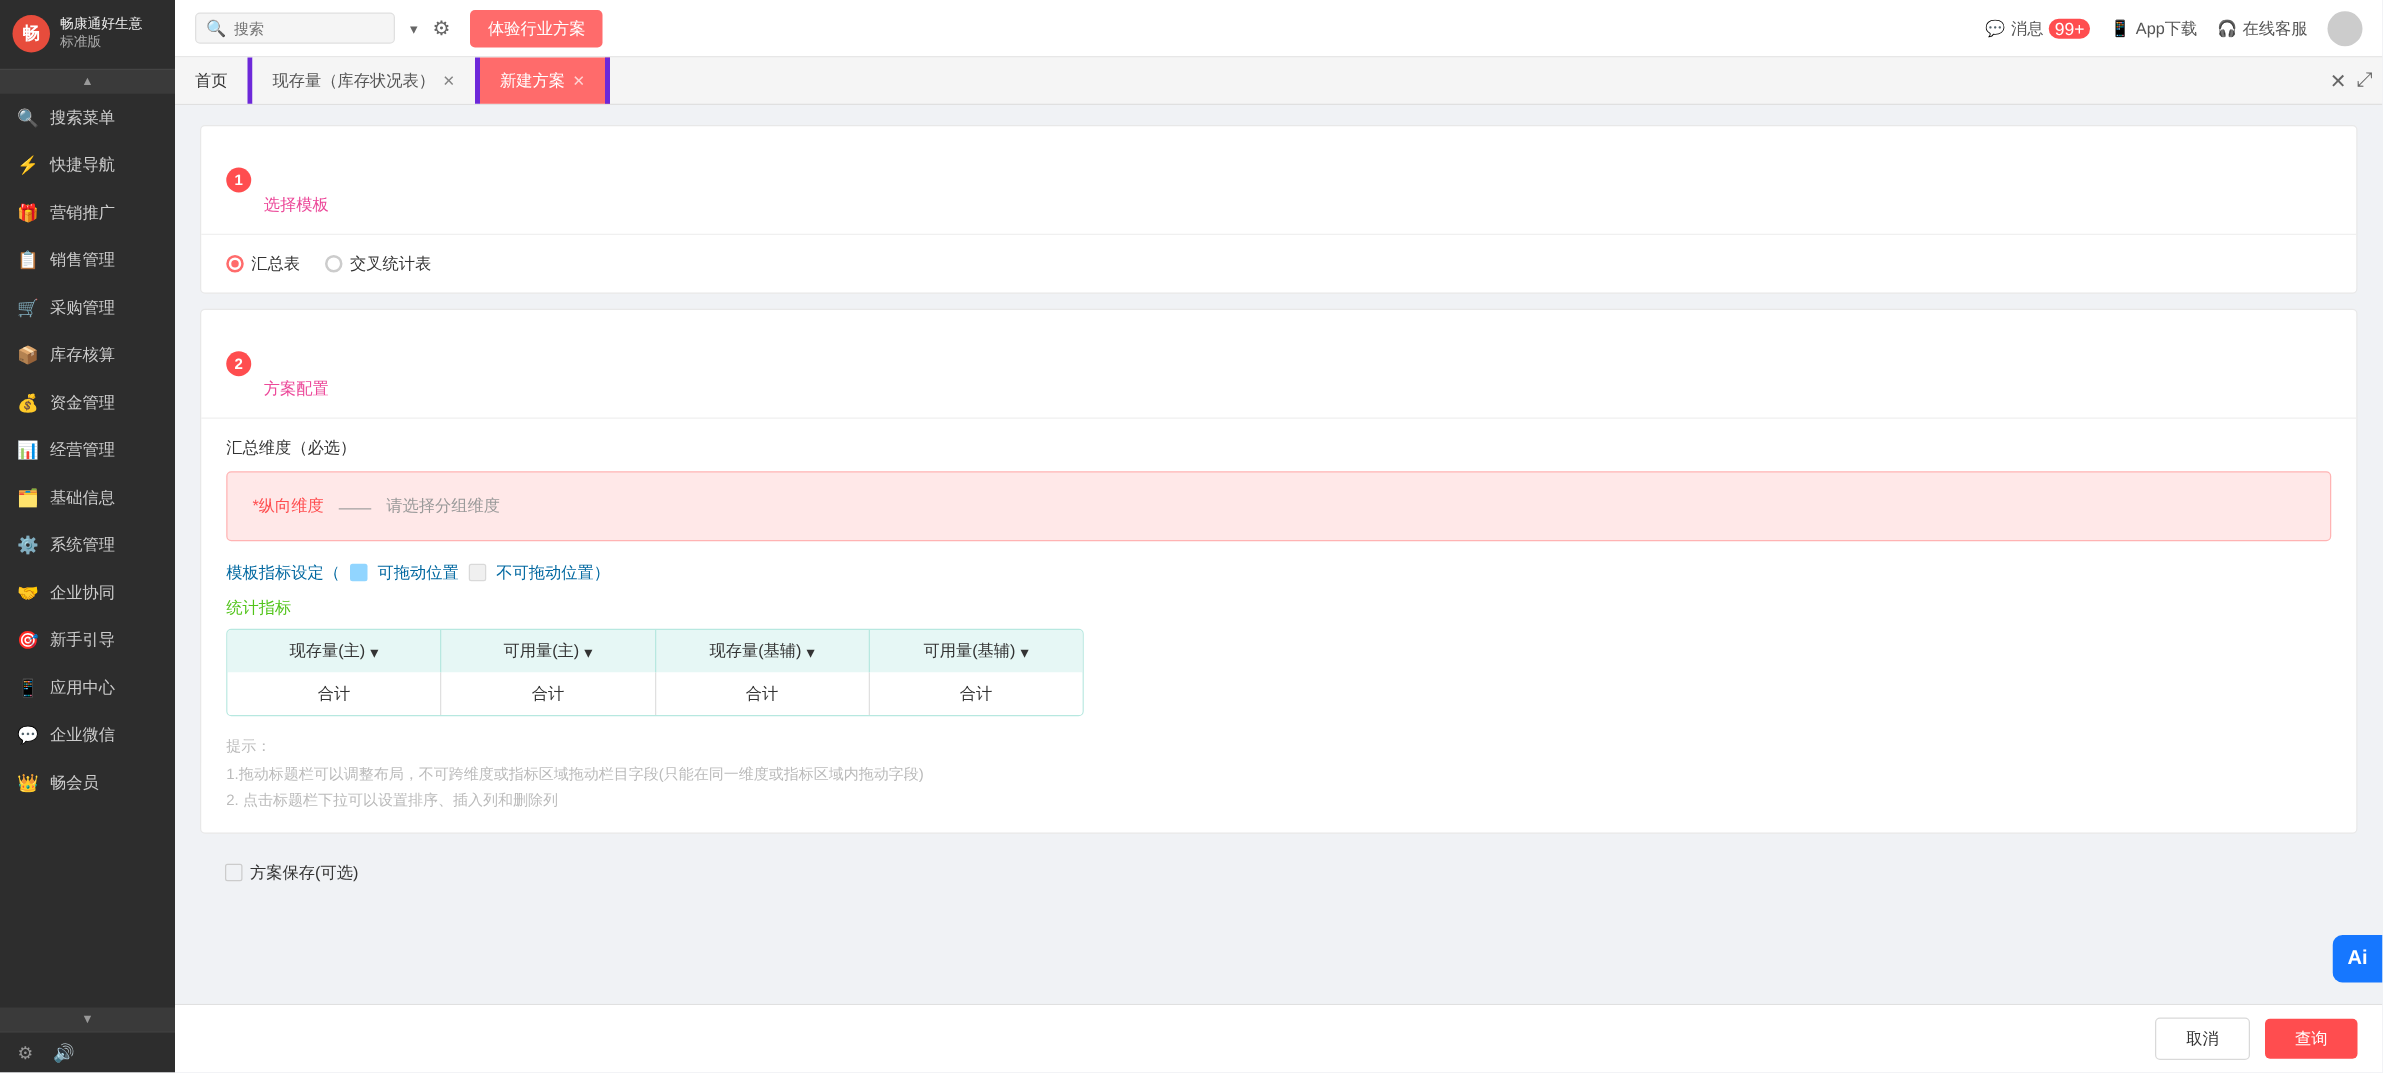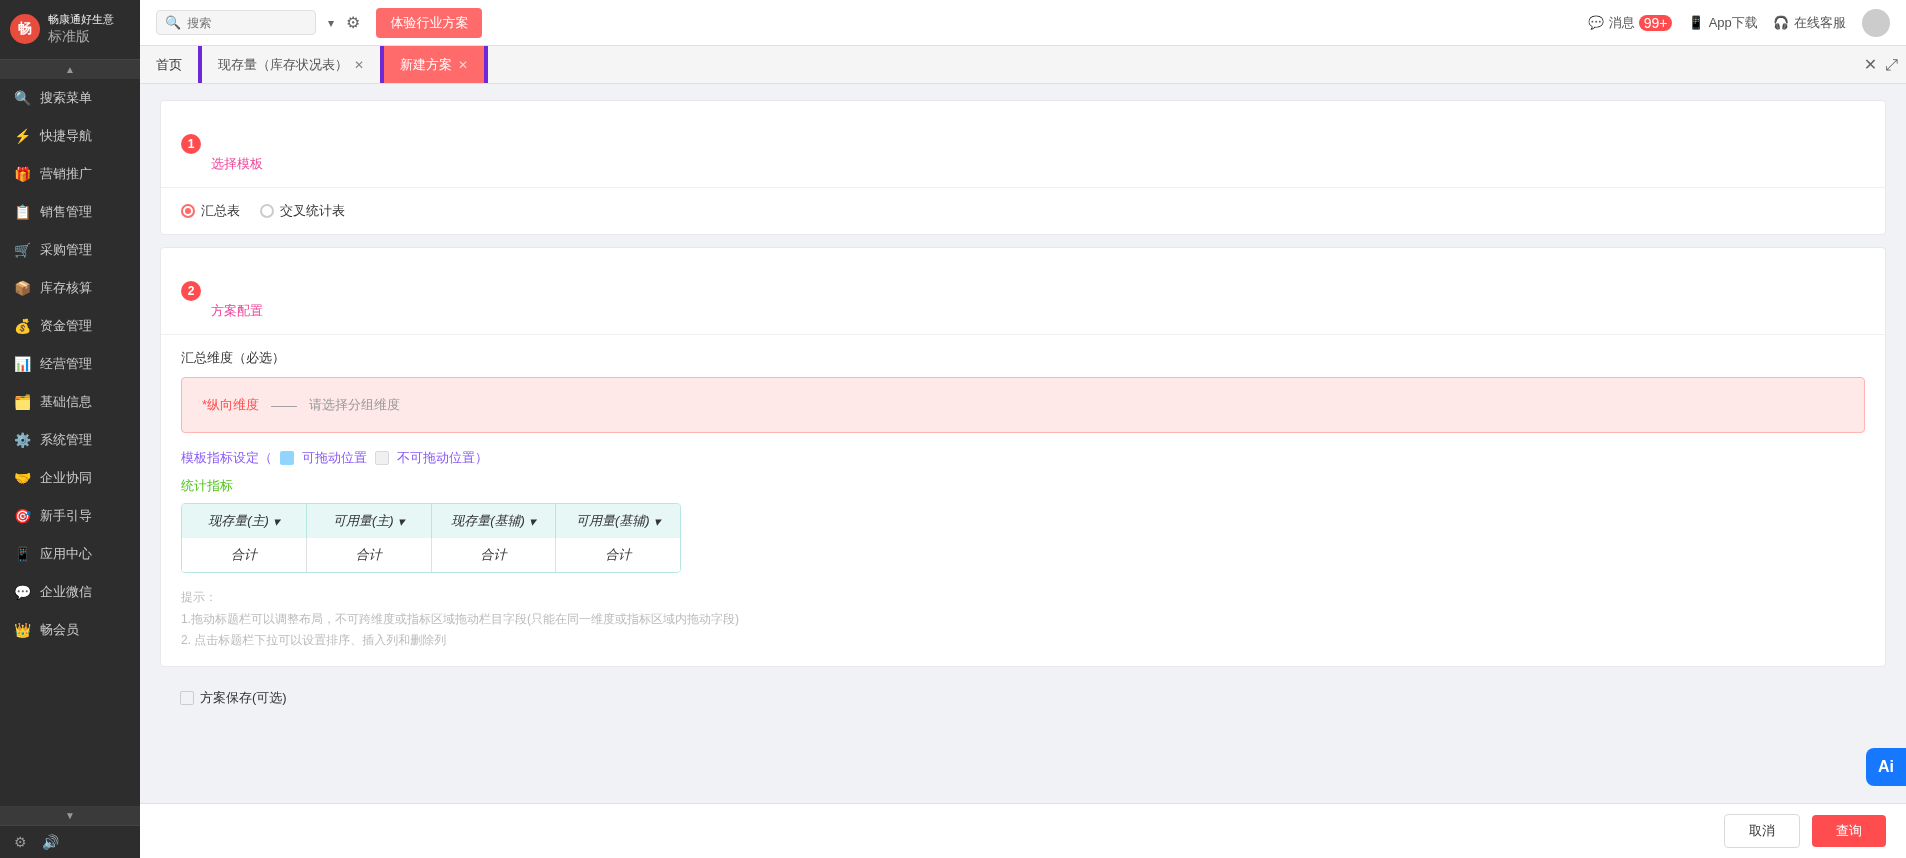--- a/index.html
+++ b/index.html
@@ -33,21 +33,21 @@
       color: white;
       font-size: 14px;
       font-weight: bold;
       flex-shrink: 0;
     }
     .sidebar-logo-text {
       font-size: 11px;
       color: #eee;
       line-height: 1.4;
     }
-    .sidebar-logo-text .sub { color: #aaa; font-size: 14px; }
+    .sidebar-logo-text .sub { color: #aaa; font-size: 11px; }
     .sidebar-scroll-up, .sidebar-scroll-down {
       background: #3a3a3a;
       text-align: center;
       padding: 4px;
       cursor: pointer;
       color: #999;
       font-size: 10px;
     }
     .sidebar-nav {
       flex: 1;
@@ -328,21 +328,21 @@
     }
     .dimension-label { color: #ff4d4f; font-weight: 500; }
     .dimension-separator { color: #999; }
     .dimension-placeholder { color: #999; }
 
     .indicator-settings {
       margin-bottom: 8px;
     }
     .indicator-settings-label {
       font-size: 13px;
-      color: #8b5cf6;
+      color: #0369a1;
       margin-bottom: 10px;
       display: flex;
       align-items: center;
       gap: 8px;
     }
     .drag-badge {
       display: inline-block;
       width: 14px;
       height: 14px;
       background: #91d5ff;
@@ -360,22 +360,21 @@
     .stats-section-title {
       color: #52c41a;
       font-size: 13px;
       margin-bottom: 8px;
     }
 
     .stats-table {
       border: 1px solid #b7e8e0;
       border-radius: 4px;
       overflow: hidden;
-      width: 500px;
-      font-style: italic;
+      width: 686px;
     }
     .stats-table-header {
       display: flex;
       background: #e6f7f5;
     }
     .stats-col {
       flex: 1;
       border-right: 1px solid #b7e8e0;
       text-align: center;
       padding: 8px 4px;

